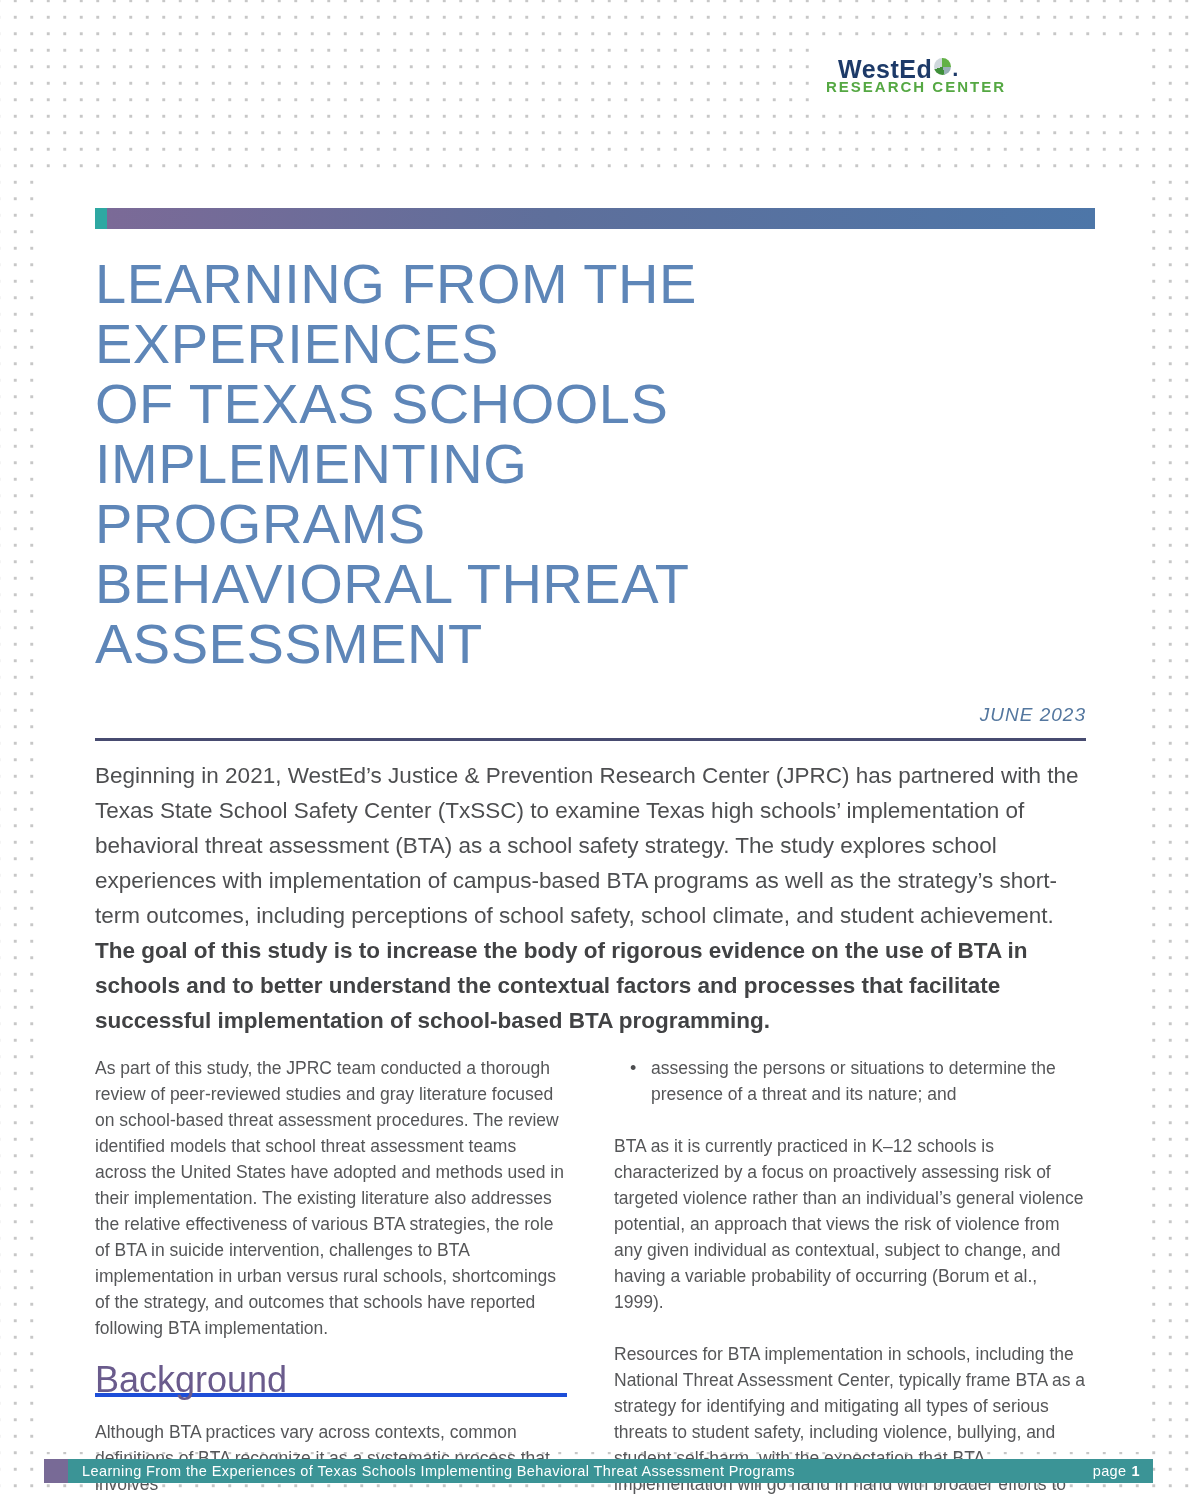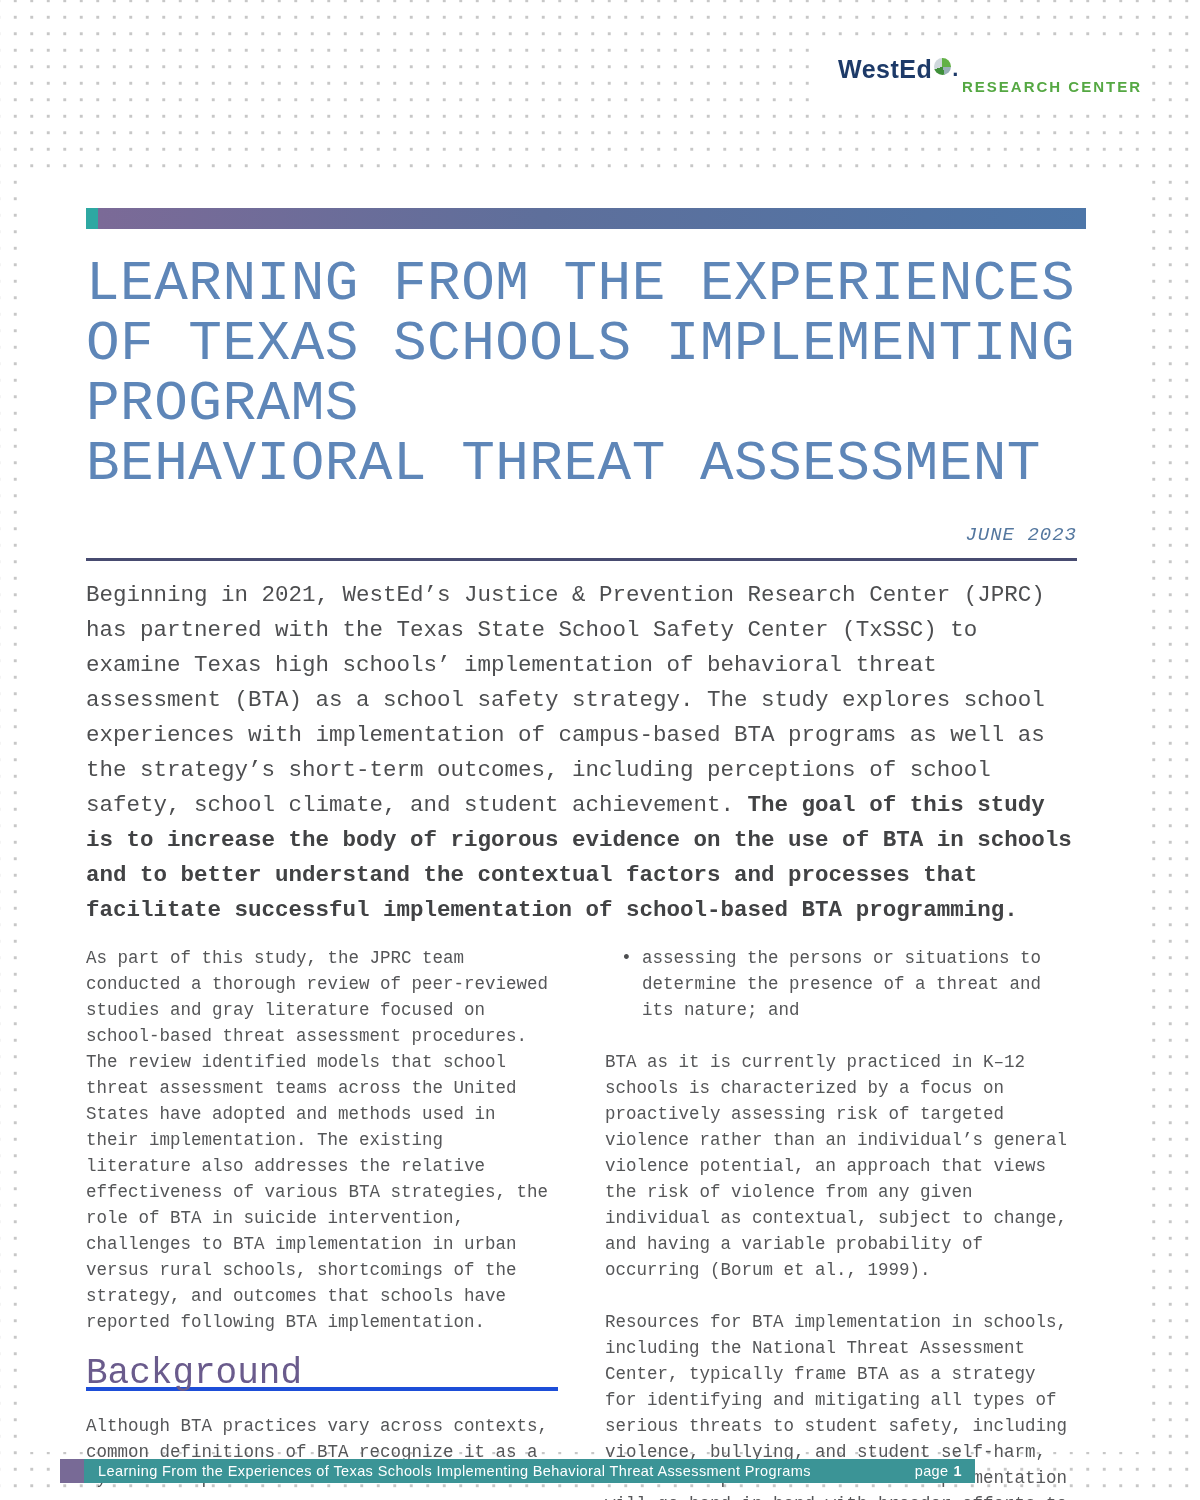--- a/index.html
+++ b/index.html
@@ -28,27 +28,27 @@
     margin-left: 2px; margin-top: -6px;
     background: conic-gradient(#62b146 0 95deg, #9ab0b8 95deg 165deg, #3f8f3a 165deg 250deg, #cfd8dc 250deg 360deg);
   }
   .globe-period { color: #1d3a68; font-size: 22px; font-weight: bold; margin-left: 1px; }
   .logo-row2 { display: flex; align-items: baseline; margin-top: -4px; }
   .logo-serif { font-family: "Liberation Serif", serif; font-size: 38px; font-weight: bold; color: #27456e; }
   .logo-amp {
     font-family: "DejaVu Serif", serif; font-style: italic;
     font-size: 56px; color: #b6c7da; margin: 0 -4px 0 -2px; position: relative; top: 8px; z-index: -1;
   }
-  .logo-row3 { text-align: right; margin-top: -4px; }
+  .logo-row3 { text-align: left; margin-top: -4px; }
   .logo-research { font-size: 15px; font-weight: bold; color: #55a843; letter-spacing: 2px; }
 
   
   .page-panel {
-    position: absolute; left: 29px; top: 172px; width: 1110px; height: 1280px;
-    background: #ffffff; padding: 36px 62px 0 57px; font-family: Liberation Mono, monospace;
+    position: absolute; left: 38px; top: 172px; width: 1110px; height: 1280px;
+    background: #ffffff; padding: 36px 62px 0 57px;
   }
 
   .top-accent-bar { display: flex; height: 21px; width: 1000px; }
   .teal-notch { width: 12px; background: #2ea8a2; }
   .accent-gradient { flex: 1; background: linear-gradient(90deg, #7b6a97 0%, #5e6f9b 45%, #4d76a8 100%); }
 
   .page-title {
     margin-top: 25px;
     font-size: 56px; line-height: 60px; font-weight: 300;
     color: #5e86b8; letter-spacing: 0.5px;
@@ -76,21 +76,21 @@
 
   ul.bullets { list-style: none; margin-bottom: 26px; }
   ul.bullets li { position: relative; padding-left: 37px; margin-bottom: 15px; }
   ul.bullets li::before {
     content: "\2022"; position: absolute; left: 16px; top: 0;
     color: #4d4e50; font-size: 18px;
   }
 
   
   .footer-bar {
-    position: absolute; left: 60px; top: 1459px; width: 915px; height: 24px;
+    position: absolute; left: 44px; top: 1459px; width: 1109px; height: 24px;
     display: flex; align-items: stretch;
   }
   .footer-purple { width: 24px; background: #786a96; }
   .footer-teal {
     flex: 1; background: #3b9496; color: #ffffff;
     display: flex; align-items: center; justify-content: space-between;
     padding: 0 13px 0 14px; font-size: 14.5px; letter-spacing: 0.4px;
   }
   .page-num { font-weight: bold; margin-left: 5px; }
 </style>

